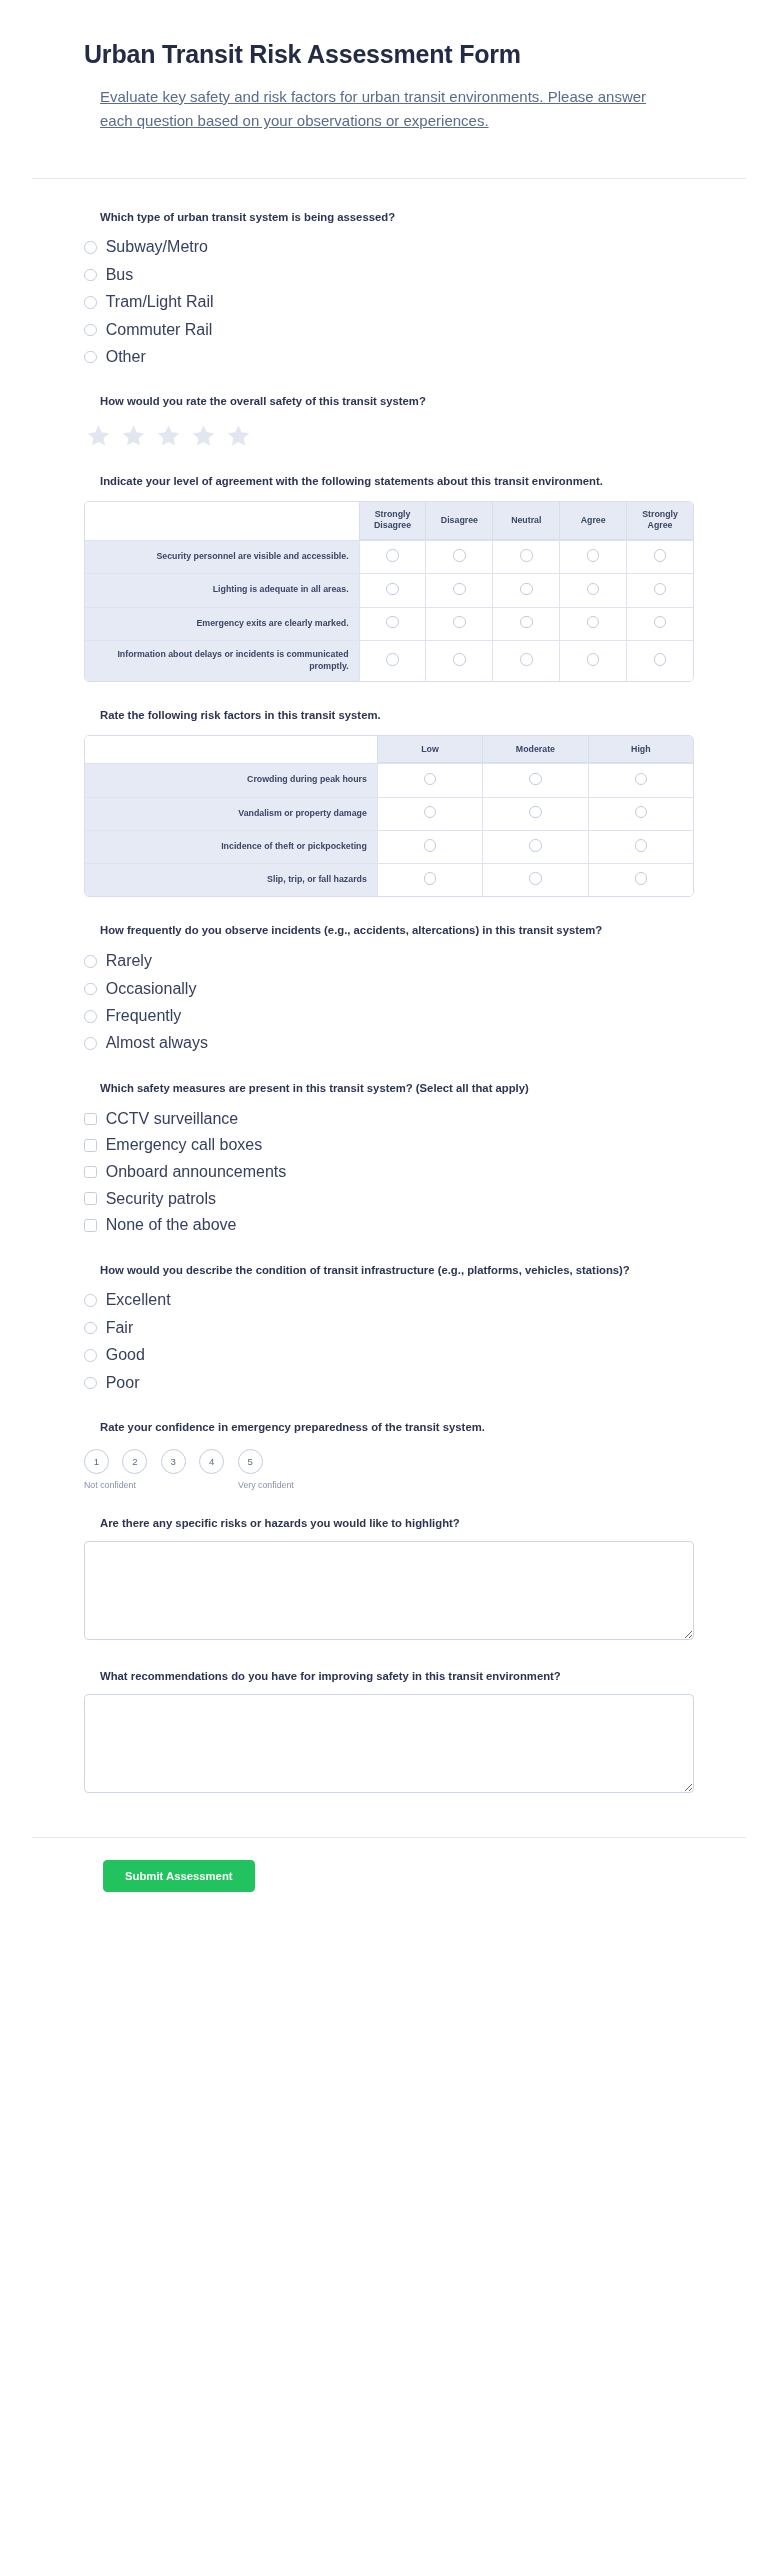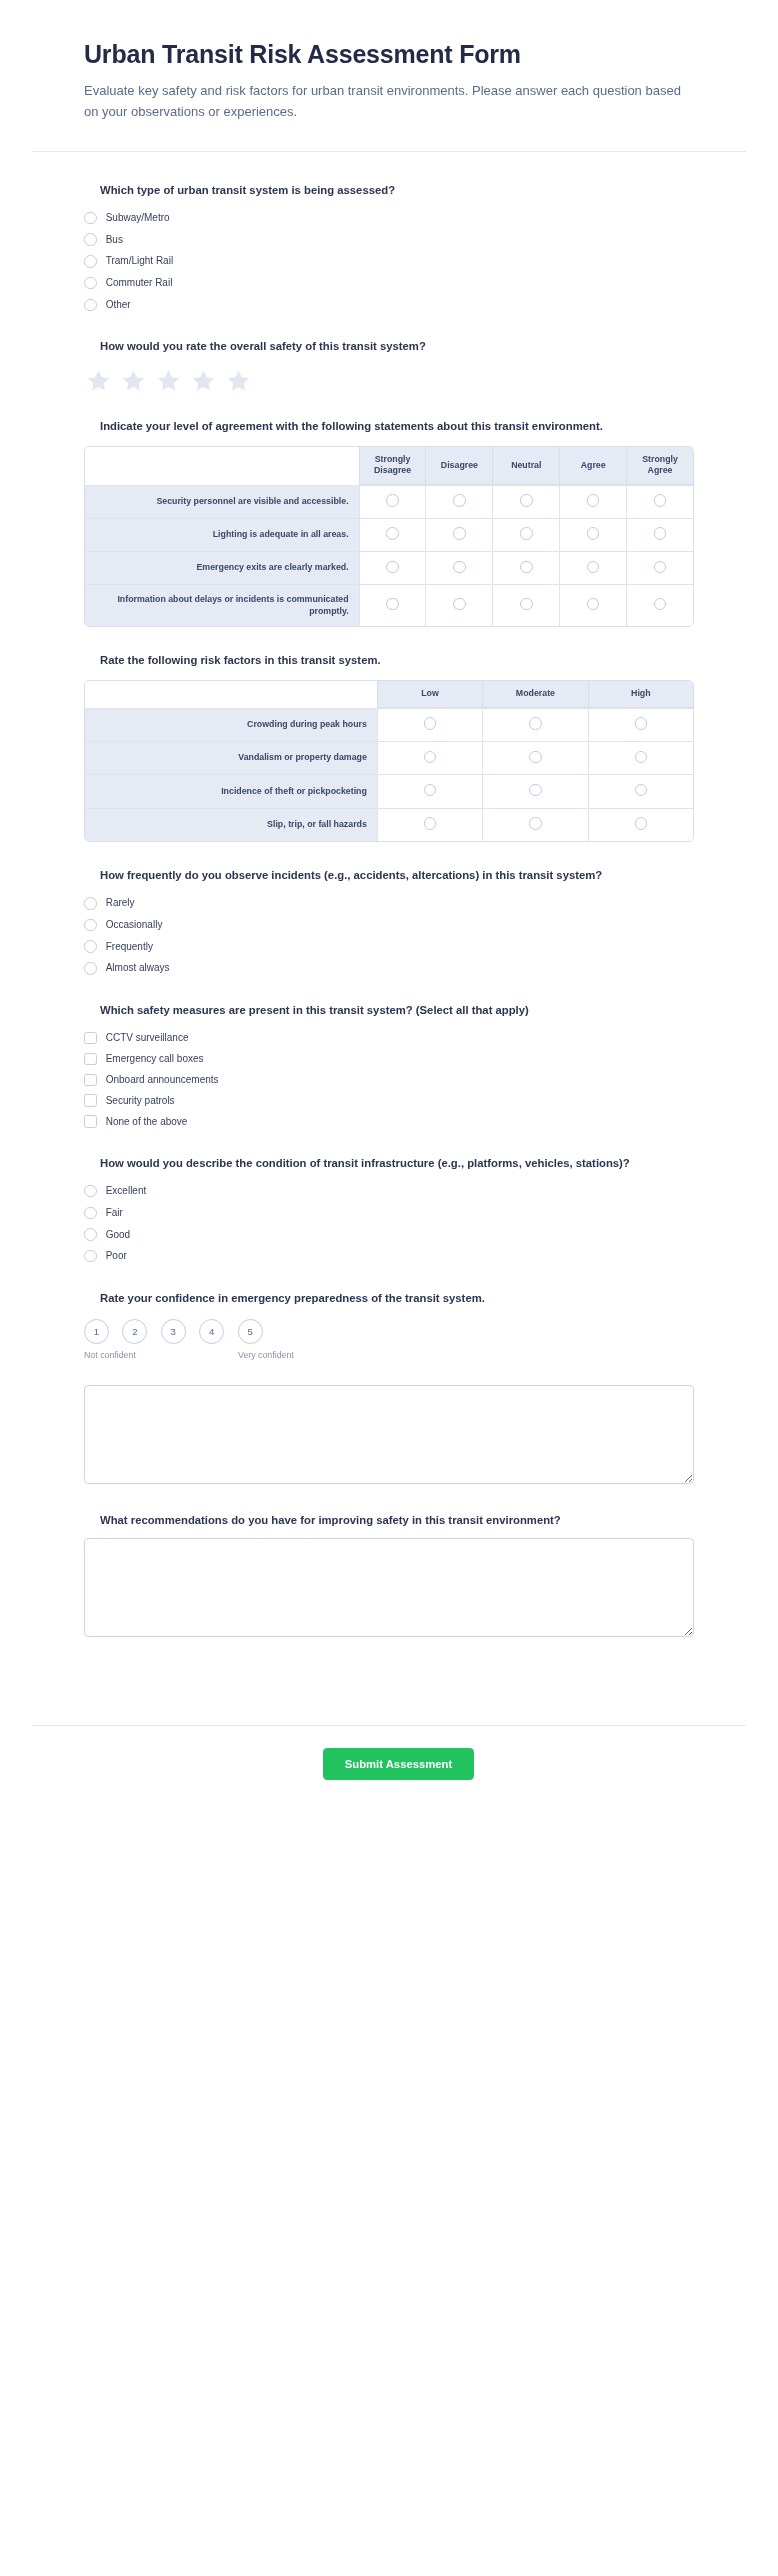--- a/index.html
+++ b/index.html
@@ -17,25 +17,26 @@
   .form-header { padding: 40px 52px 28.4px 52px; }
   .form-title {
     font-size: 25px;
     font-weight: bold;
     color: #232b46;
     letter-spacing: -0.2px;
     margin: 0 0 11.7px 0;
     line-height: 1.15;
   }
   .form-subtitle {
-    font-size: 13px;
+    font-size: 15px;
     color: #5a6b8c;
     line-height: 1.62;
-    margin: 0;
+    margin: 16px;
     max-width: 669px;
+    text-decoration: underline;
   }
   .header-divider { height:0.8px; background:#e4e8f0; width:100%; }
 
   
   .form-body { padding: 30px 52px 16.7px 52px; }
   .question-block { margin-bottom: 25px; }
   .question-label {
     font-size: 11.3px;
     font-weight: bold;
     color: #2b3553;
@@ -48,21 +49,21 @@
   .option-list { display:flex; flex-direction:column; gap: 5px; }
   .option-row { display:flex; align-items:center; gap: 9.2px; min-height: 16.7px; }
   .radio-mark {
     width: 12.5px; height: 12.5px; border-radius: 50%;
     border: 1.2px solid #c5cddd; background: #fff; flex: none;
   }
   .check-mark {
     width: 12.5px; height: 12.5px; border-radius: 2.5px;
     border: 1.2px solid #c5cddd; background: #fff; flex: none;
   }
-  .option-text { font-size: 10px; color: #36405e; line-height: 1.4; }
+  .option-text { font-size: 16px; color: #36405e; line-height: 1.4; }
   .option-list.tight { gap: 4.2px; }
 
   
   .star-row { display:flex; gap: 10px; padding: 1.7px 0 0 1.7px; }
   .star { width: 25px; height: 25px; display:block; }
 
   
   .matrix {
     width: 100%;
     border-collapse: separate;
@@ -140,21 +141,21 @@
     color: #2b3553;
     padding: 7.5px 9.2px;
     outline: none;
   }
   .question-block.wide .question-label { margin-bottom: 9.2px; }
 
   
   .form-footer {
     border-top: 0.8px solid #e4e8f0;
     padding: 22px 52px 35px 71px;
-    display:flex; justify-content:center;margin-top:43px;
+    display:flex; justify-content:flex-start;
   }
   .submit-button {
     background: #22c35e;
     color: #ffffff;
     font-size: 11.3px;
     font-weight: bold;
     border: none;
     border-radius: 4.2px;
     padding: 10px 22px;
     cursor: pointer;
@@ -426,20 +427,21 @@
             </div>
           </div>
         <div class="scale-captions">
           <span class="scale-caption-left">Not confident</span>
           <span>Very confident</span>
         </div>
       </div>
     </div>
 
     <div class="question-block wide">
+      <div class="question-label">Are there any specific risks or hazards you would like to highlight?</div>
       <textarea class="field-textarea" placeholder="" style=""></textarea>
     </div>
 
     <div class="question-block wide">
       <div class="question-label">What recommendations do you have for improving safety in this transit environment?</div>
       <textarea class="field-textarea" placeholder="" style=""></textarea>
     </div>
 
   </div>
 

